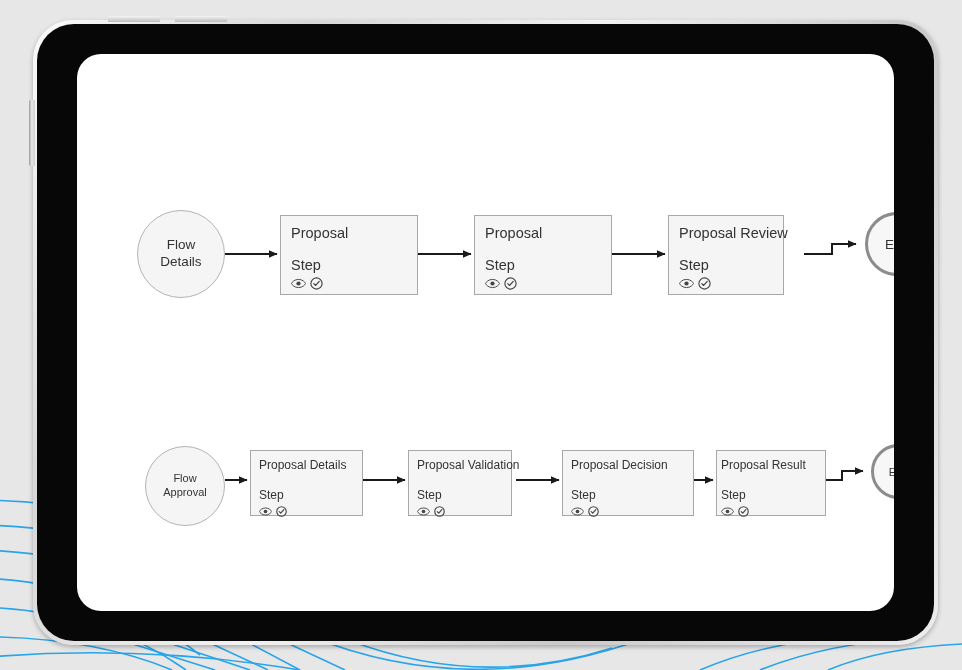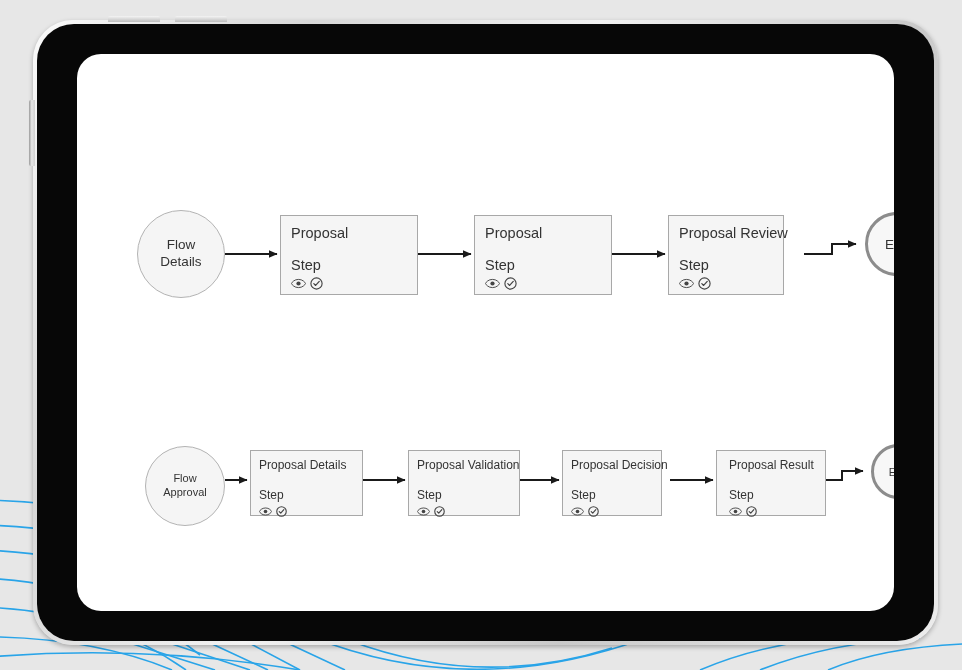--- a/index.html
+++ b/index.html
@@ -314,59 +314,59 @@
               </span>
               <span>
                 <svg width="11" height="11" viewBox="0 0 16 16" xmlns="http://www.w3.org/2000/svg">
                   <circle cx="8" cy="8" r="6.9" fill="none" stroke="#444" stroke-width="1.6"></circle>
                   <path d="M4.7 8.2 L6.9 10.4 L11.4 5.4" fill="none" stroke="#444" stroke-width="1.7" stroke-linecap="round" stroke-linejoin="round"></path>
                 </svg>
               </span>
             </span>
           </div>
 
-          <div class="node step-node" style="left:331px; top:396px; width:112px; height:66px; padding:7px 8px 0 8px;">
+          <div class="node step-node" style="left:331px; top:396px; width:104px; height:66px; padding:7px 8px 0 8px;">
             <span class="step-title">Proposal Validation</span>
             <span class="step-sub">Step</span>
             <span class="step-icons">
               <span>
                 <svg width="13" height="9" viewBox="0 0 22 14" xmlns="http://www.w3.org/2000/svg">
                   <path d="M11 1 C5 1 1.6 5 0.6 7 C1.6 9 5 13 11 13 C17 13 20.4 9 21.4 7 C20.4 5 17 1 11 1 Z" fill="none" stroke="#444" stroke-width="1.6"></path>
                   <circle cx="11" cy="7" r="3.1" fill="#444"></circle>
                 </svg>
               </span>
               <span>
                 <svg width="11" height="11" viewBox="0 0 16 16" xmlns="http://www.w3.org/2000/svg">
                   <circle cx="8" cy="8" r="6.9" fill="none" stroke="#444" stroke-width="1.6"></circle>
                   <path d="M4.7 8.2 L6.9 10.4 L11.4 5.4" fill="none" stroke="#444" stroke-width="1.7" stroke-linecap="round" stroke-linejoin="round"></path>
                 </svg>
               </span>
             </span>
           </div>
 
-          <div class="node step-node" style="left:485px; top:396px; width:100px; height:66px; padding:7px 8px 0 8px;">
+          <div class="node step-node" style="left:485px; top:396px; width:132px; height:66px; padding:7px 8px 0 8px;">
             <span class="step-title">Proposal Decision</span>
             <span class="step-sub">Step</span>
             <span class="step-icons">
               <span>
                 <svg width="13" height="9" viewBox="0 0 22 14" xmlns="http://www.w3.org/2000/svg">
                   <path d="M11 1 C5 1 1.6 5 0.6 7 C1.6 9 5 13 11 13 C17 13 20.4 9 21.4 7 C20.4 5 17 1 11 1 Z" fill="none" stroke="#444" stroke-width="1.6"></path>
                   <circle cx="11" cy="7" r="3.1" fill="#444"></circle>
                 </svg>
               </span>
               <span>
                 <svg width="11" height="11" viewBox="0 0 16 16" xmlns="http://www.w3.org/2000/svg">
                   <circle cx="8" cy="8" r="6.9" fill="none" stroke="#444" stroke-width="1.6"></circle>
                   <path d="M4.7 8.2 L6.9 10.4 L11.4 5.4" fill="none" stroke="#444" stroke-width="1.7" stroke-linecap="round" stroke-linejoin="round"></path>
                 </svg>
               </span>
             </span>
           </div>
 
-          <div class="node step-node" style="left:639px; top:396px; width:110px; height:66px; padding:7px 8px 0 12px;">
+          <div class="node step-node" style="left:639px; top:396px; width:110px; height:66px; padding:7px 8px 0 4px;">
             <span class="step-title">Proposal Result</span>
             <span class="step-sub">Step</span>
             <span class="step-icons">
               <span>
                 <svg width="13" height="9" viewBox="0 0 22 14" xmlns="http://www.w3.org/2000/svg">
                   <path d="M11 1 C5 1 1.6 5 0.6 7 C1.6 9 5 13 11 13 C17 13 20.4 9 21.4 7 C20.4 5 17 1 11 1 Z" fill="none" stroke="#444" stroke-width="1.6"></path>
                   <circle cx="11" cy="7" r="3.1" fill="#444"></circle>
                 </svg>
               </span>
               <span>

